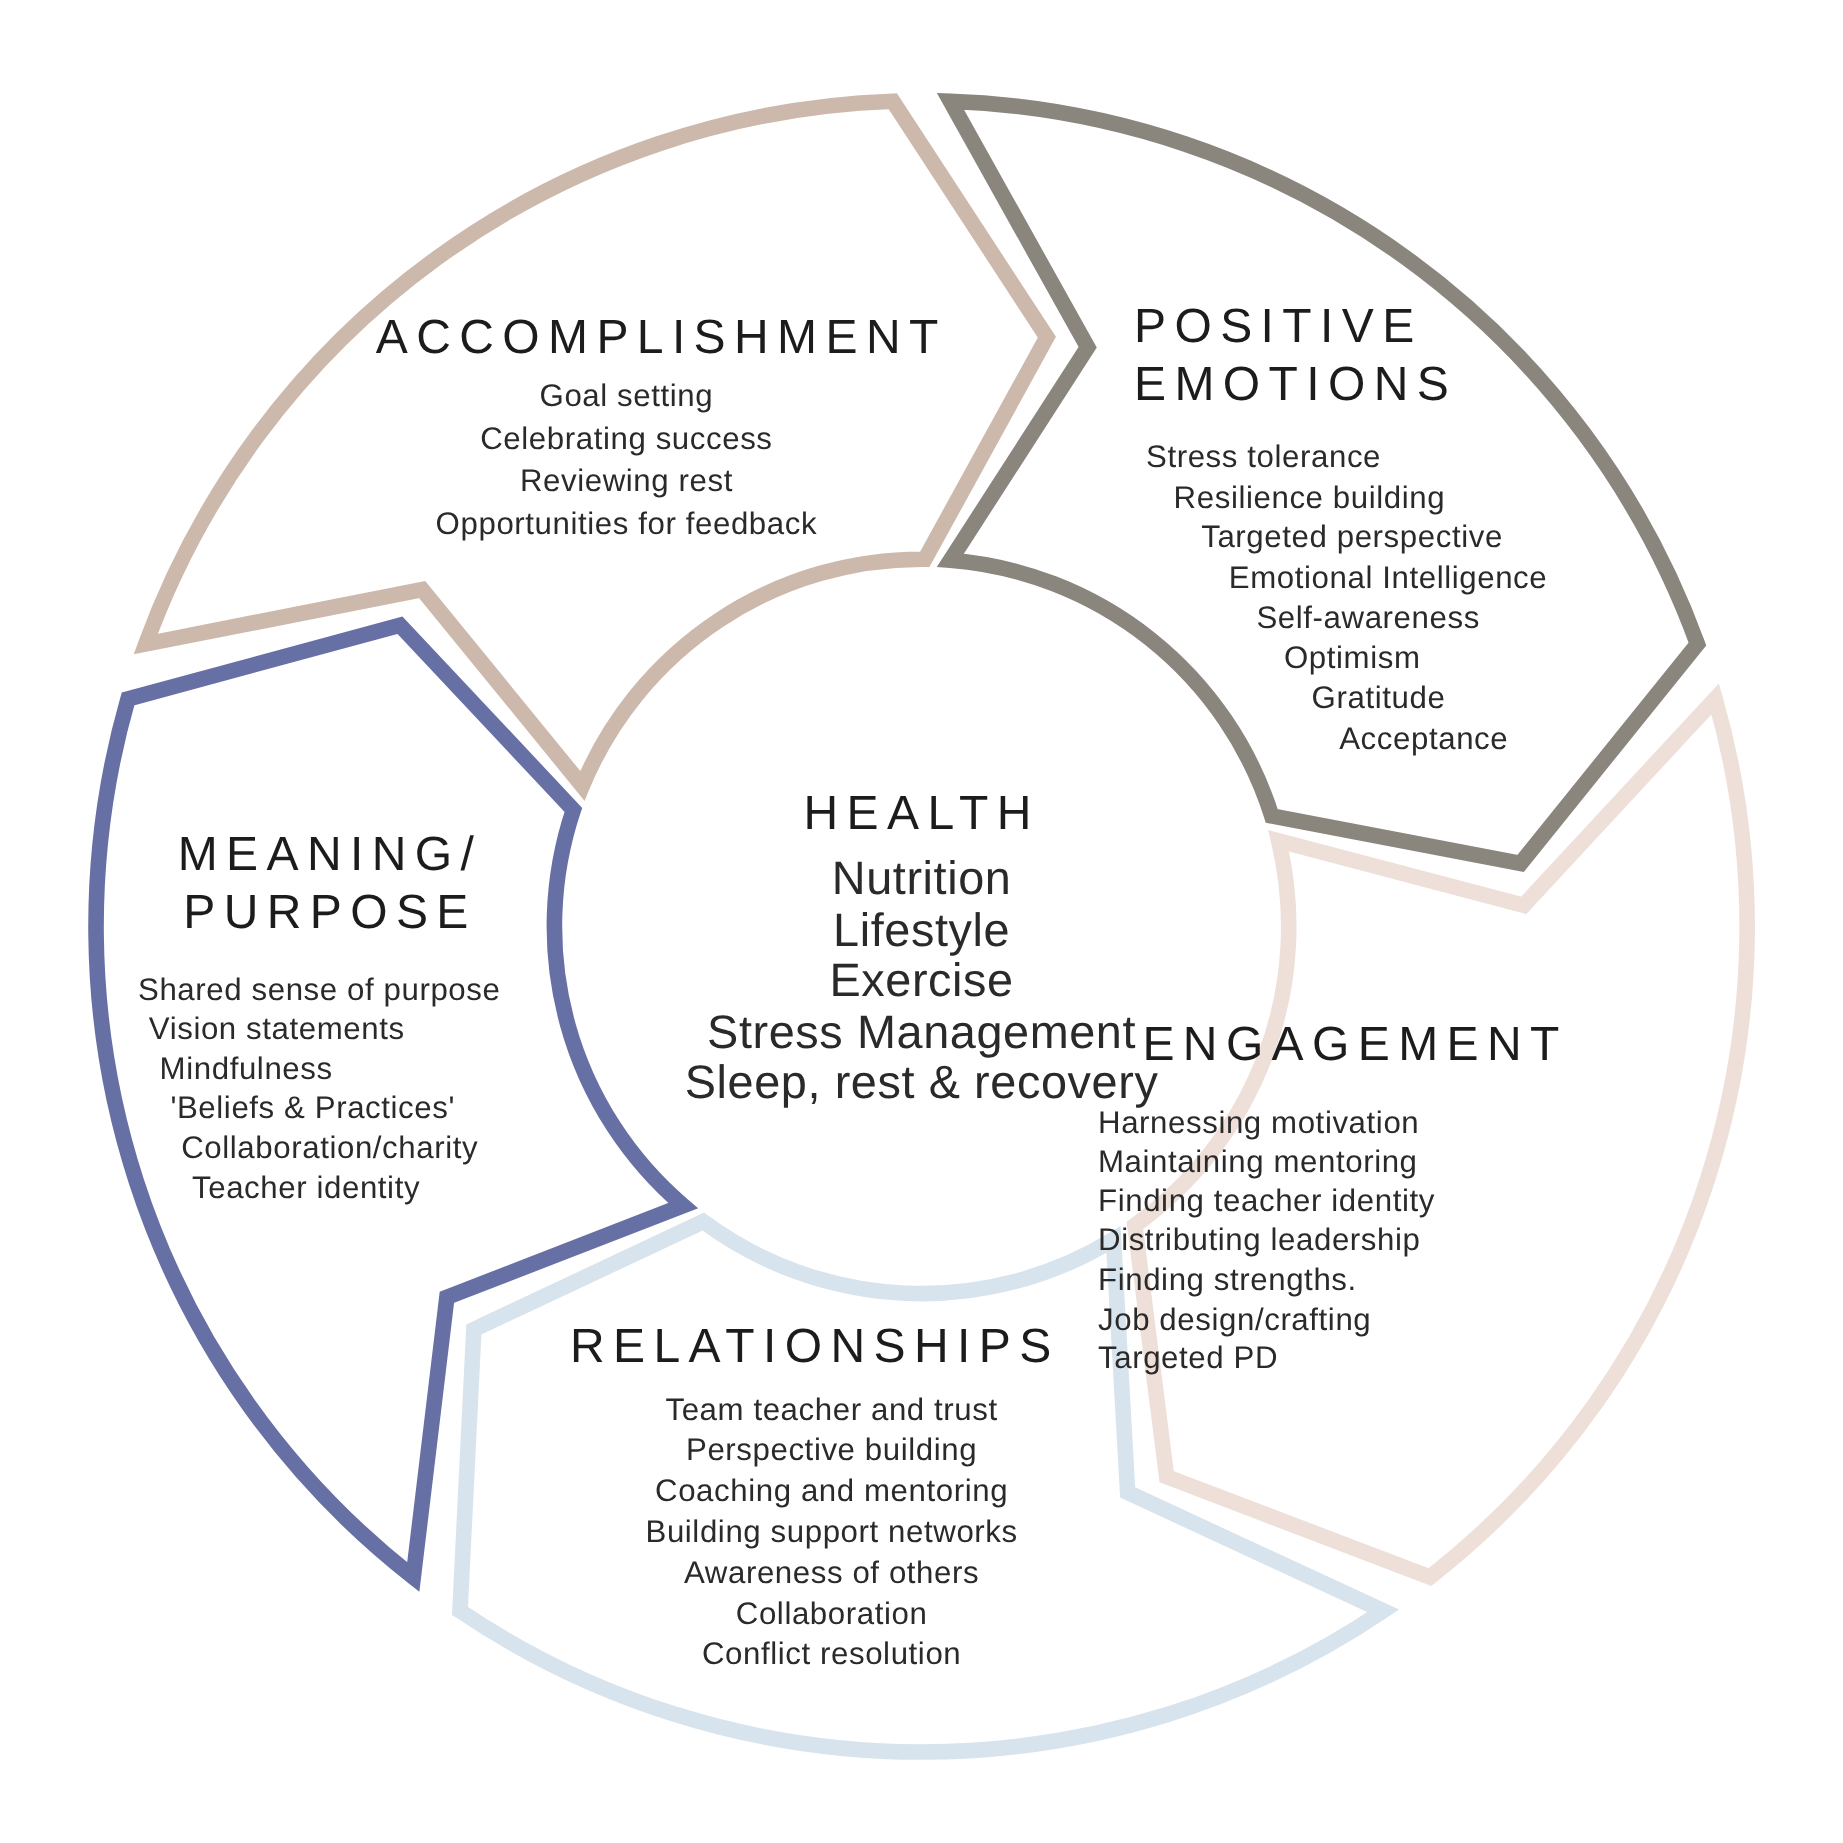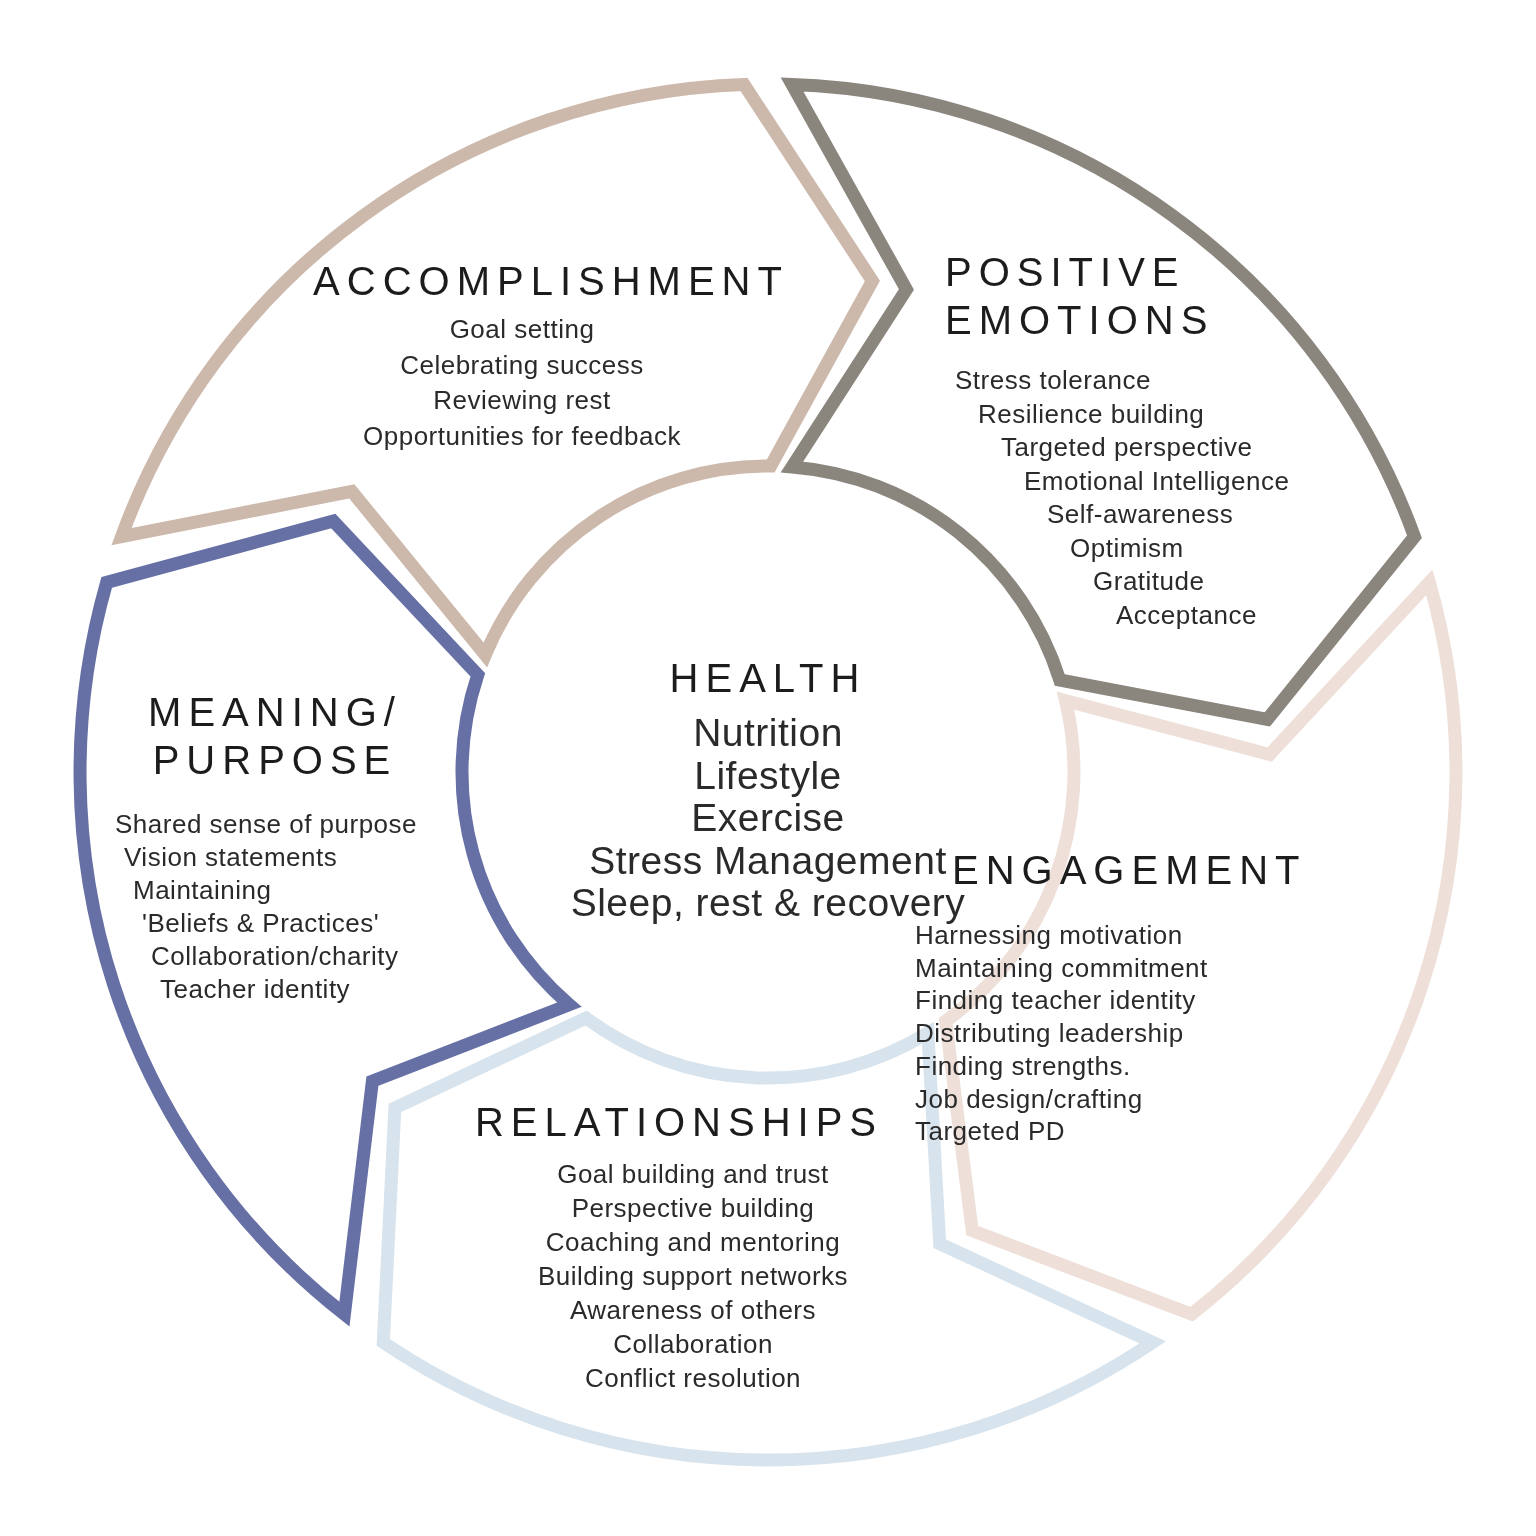--- a/index.html
+++ b/index.html
@@ -82,53 +82,53 @@
         <div class="line" style="margin-left: 161px;">Acceptance</div>
       </div>
   </section>
 
   <section class="seg seg-eng">
     <div class="heading single">
         <div class="line">ENGAGEMENT</div>
       </div>
     <div class="items">
         <div class="line">Harnessing motivation</div>
-        <div class="line">Maintaining commitment</div>
+        <div class="line">Maintaining mentoring</div>
         <div class="line">Finding teacher identity</div>
         <div class="line">Distributing leadership</div>
         <div class="line">Finding strengths.</div>
         <div class="line">Job design/crafting</div>
         <div class="line">Targeted PD</div>
       </div>
   </section>
 
   <section class="seg seg-rel">
     <div class="heading single">
         <div class="line">RELATIONSHIPS</div>
       </div>
     <div class="items">
-        <div class="line">Goal building and trust</div>
+        <div class="line">Team teacher and trust</div>
         <div class="line">Perspective building</div>
         <div class="line">Coaching and mentoring</div>
         <div class="line">Building support networks</div>
         <div class="line">Awareness of others</div>
         <div class="line">Collaboration</div>
         <div class="line">Conflict resolution</div>
       </div>
   </section>
 
   <section class="seg seg-mp">
     <div class="heading">
         <div class="line">MEANING/</div>
         <div class="line">PURPOSE</div>
       </div>
     <div class="items">
         <div class="line" style="margin-left: 0px;">Shared sense of purpose</div>
         <div class="line" style="margin-left: 9px;">Vision statements</div>
-        <div class="line" style="margin-left: 18px;">Maintaining</div>
+        <div class="line" style="margin-left: 18px;">Mindfulness</div>
         <div class="line" style="margin-left: 27px;">'Beliefs &amp; Practices'</div>
         <div class="line" style="margin-left: 36px;">Collaboration/charity</div>
         <div class="line" style="margin-left: 45px;">Teacher identity</div>
       </div>
   </section>
 
   <section class="seg seg-acc">
     <div class="heading single">
         <div class="line">ACCOMPLISHMENT</div>
       </div>

